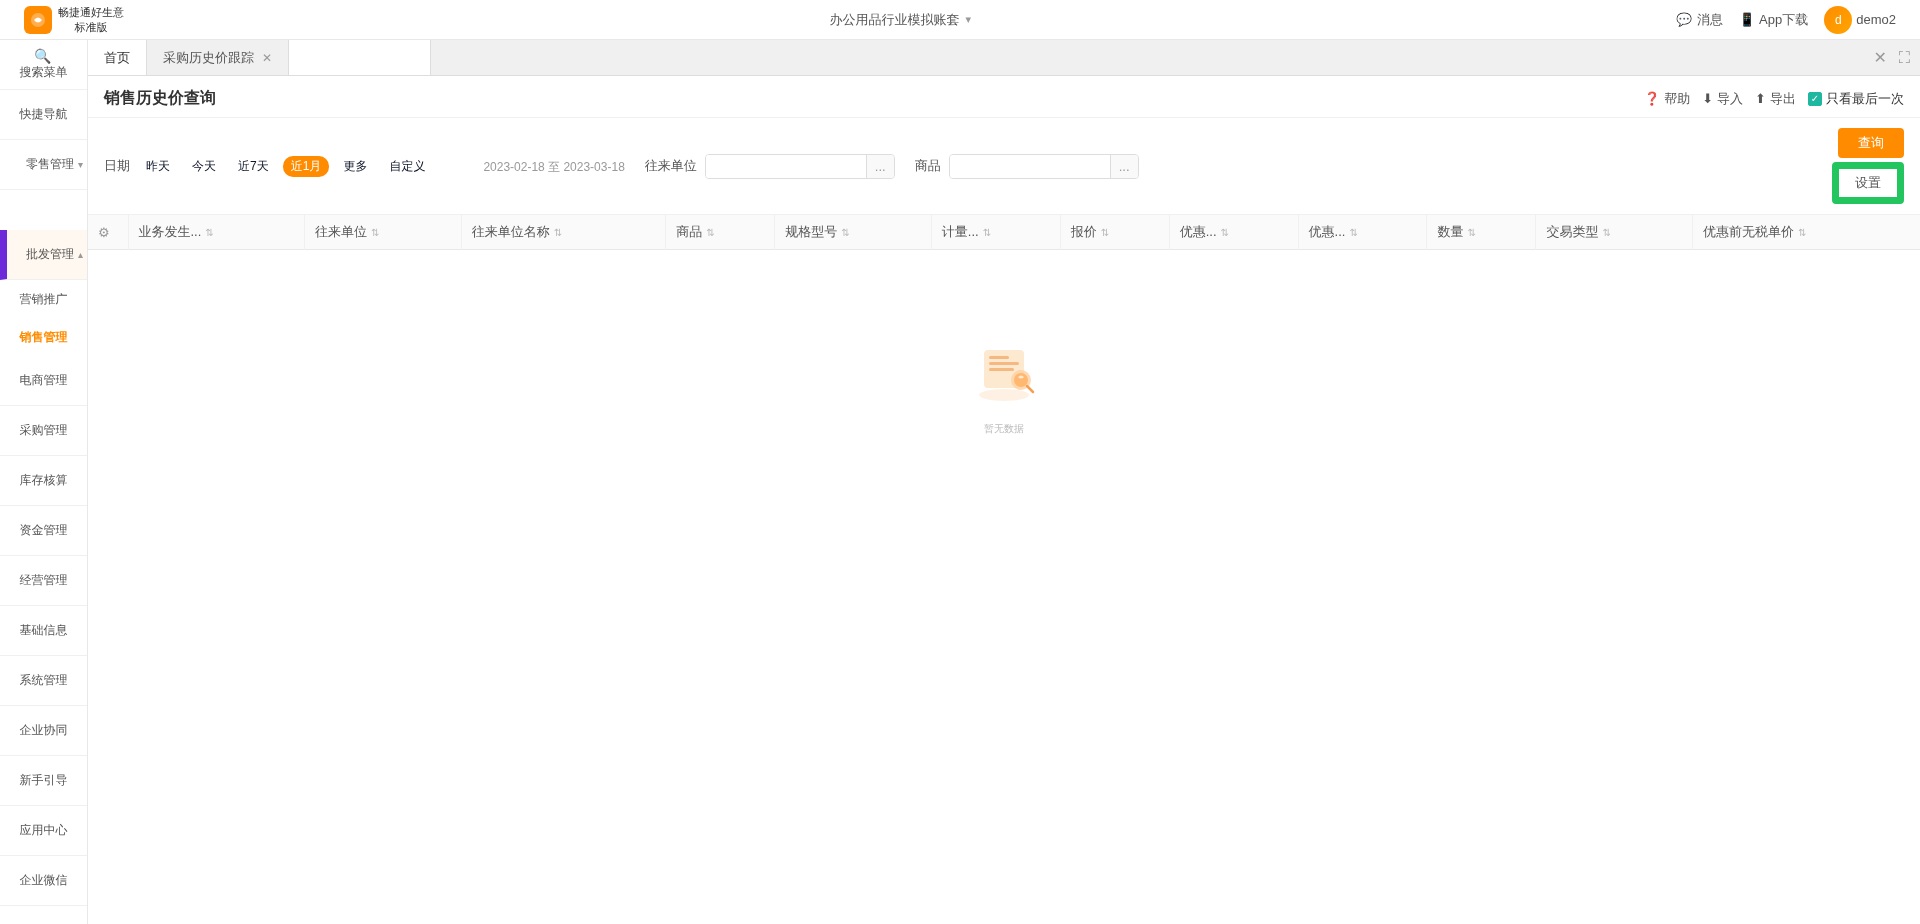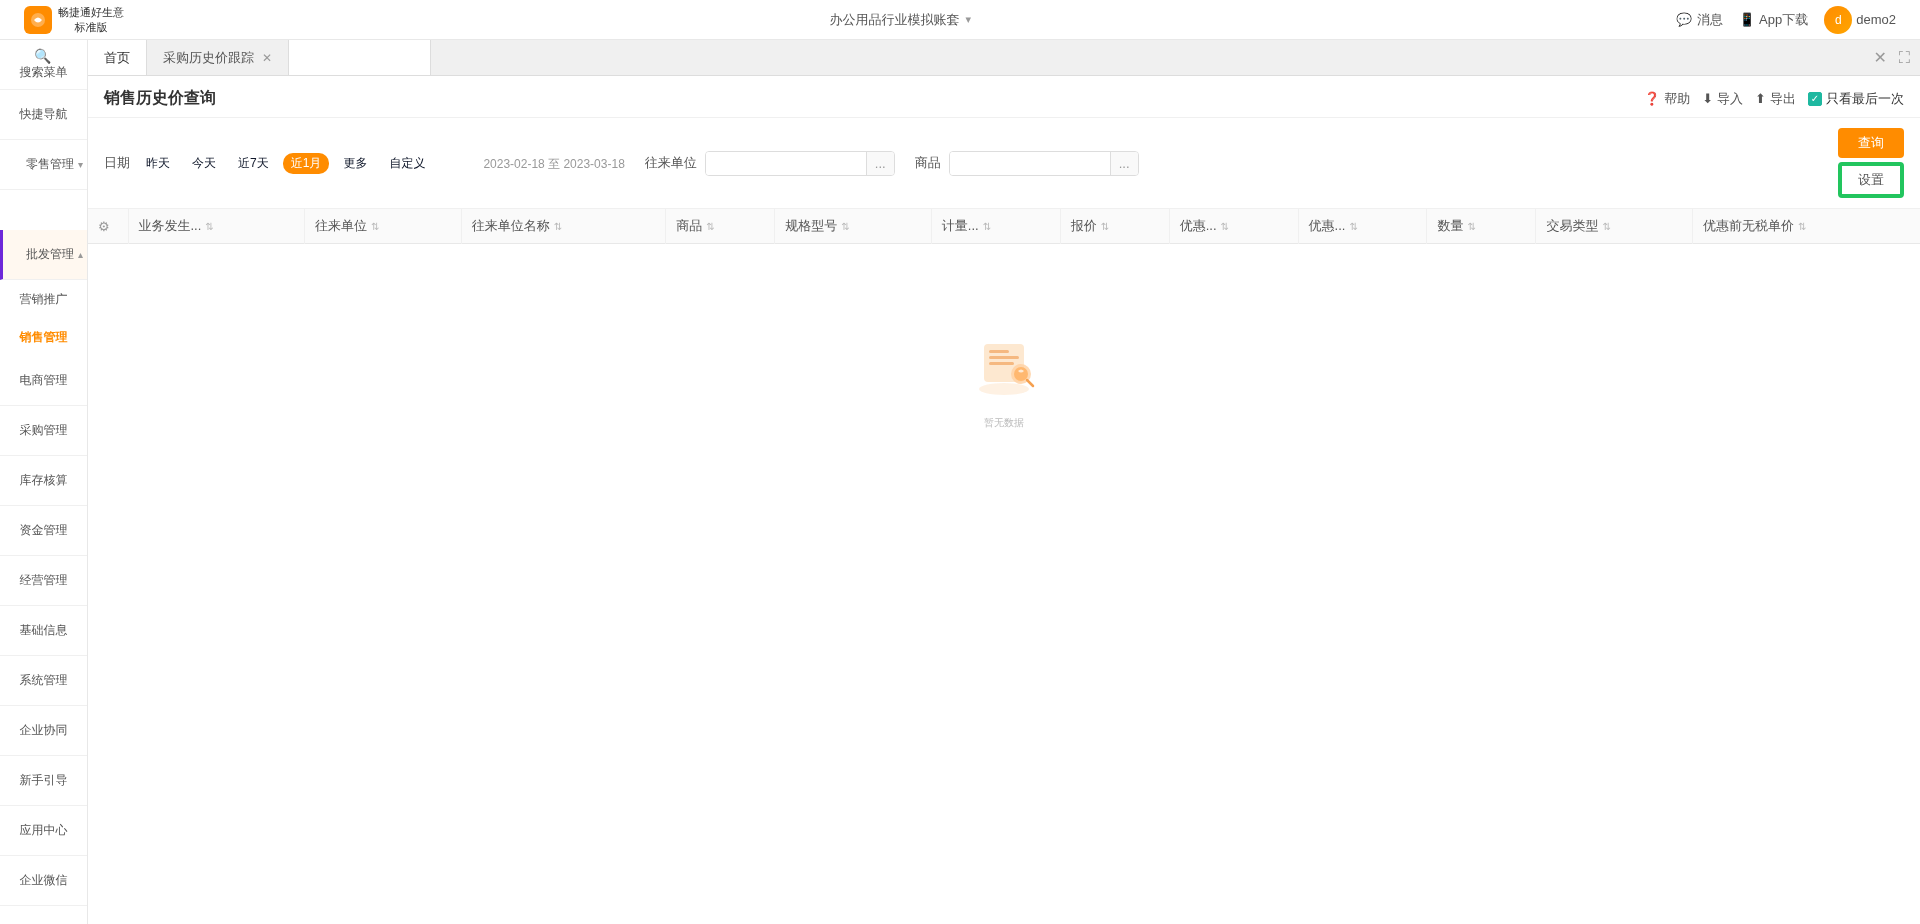--- a/index.html
+++ b/index.html
@@ -111,21 +111,21 @@
       min-height: 50px;
       position: relative;
     }
     .sidebar-item.has-sub {
       flex-direction: row;
       justify-content: flex-end;
       gap: 4px;
     }
     .sidebar-section {
       background: #fff8f0;
-      border-left: 3px solid #6d28d9;
+      border-left: 7px solid #6d28d9;
       margin-top: 40px;
     }
     .sidebar-sub-item {
       display: flex;
       align-items: center;
       justify-content: center;
       padding: 9px 4px;
       cursor: pointer;
       color: #555;
       font-size: 12px;
@@ -302,21 +302,21 @@
       border: none;
       border-radius: 4px;
       padding: 6px 20px;
       font-size: 13px;
       cursor: pointer;
       margin-left: auto;
     }
     .settings-btn {
       background: #fff;
       color: #555;
-      border: 4px solid #22c55e;
+      border: 7px solid #22c55e;
       border-radius: 4px;
       padding: 5px 16px;
       font-size: 13px;
       cursor: pointer;
       margin-left: 8px;
     }
     .search-bar-right {
       display: flex;
       flex-direction: column;
       align-items: flex-end;

